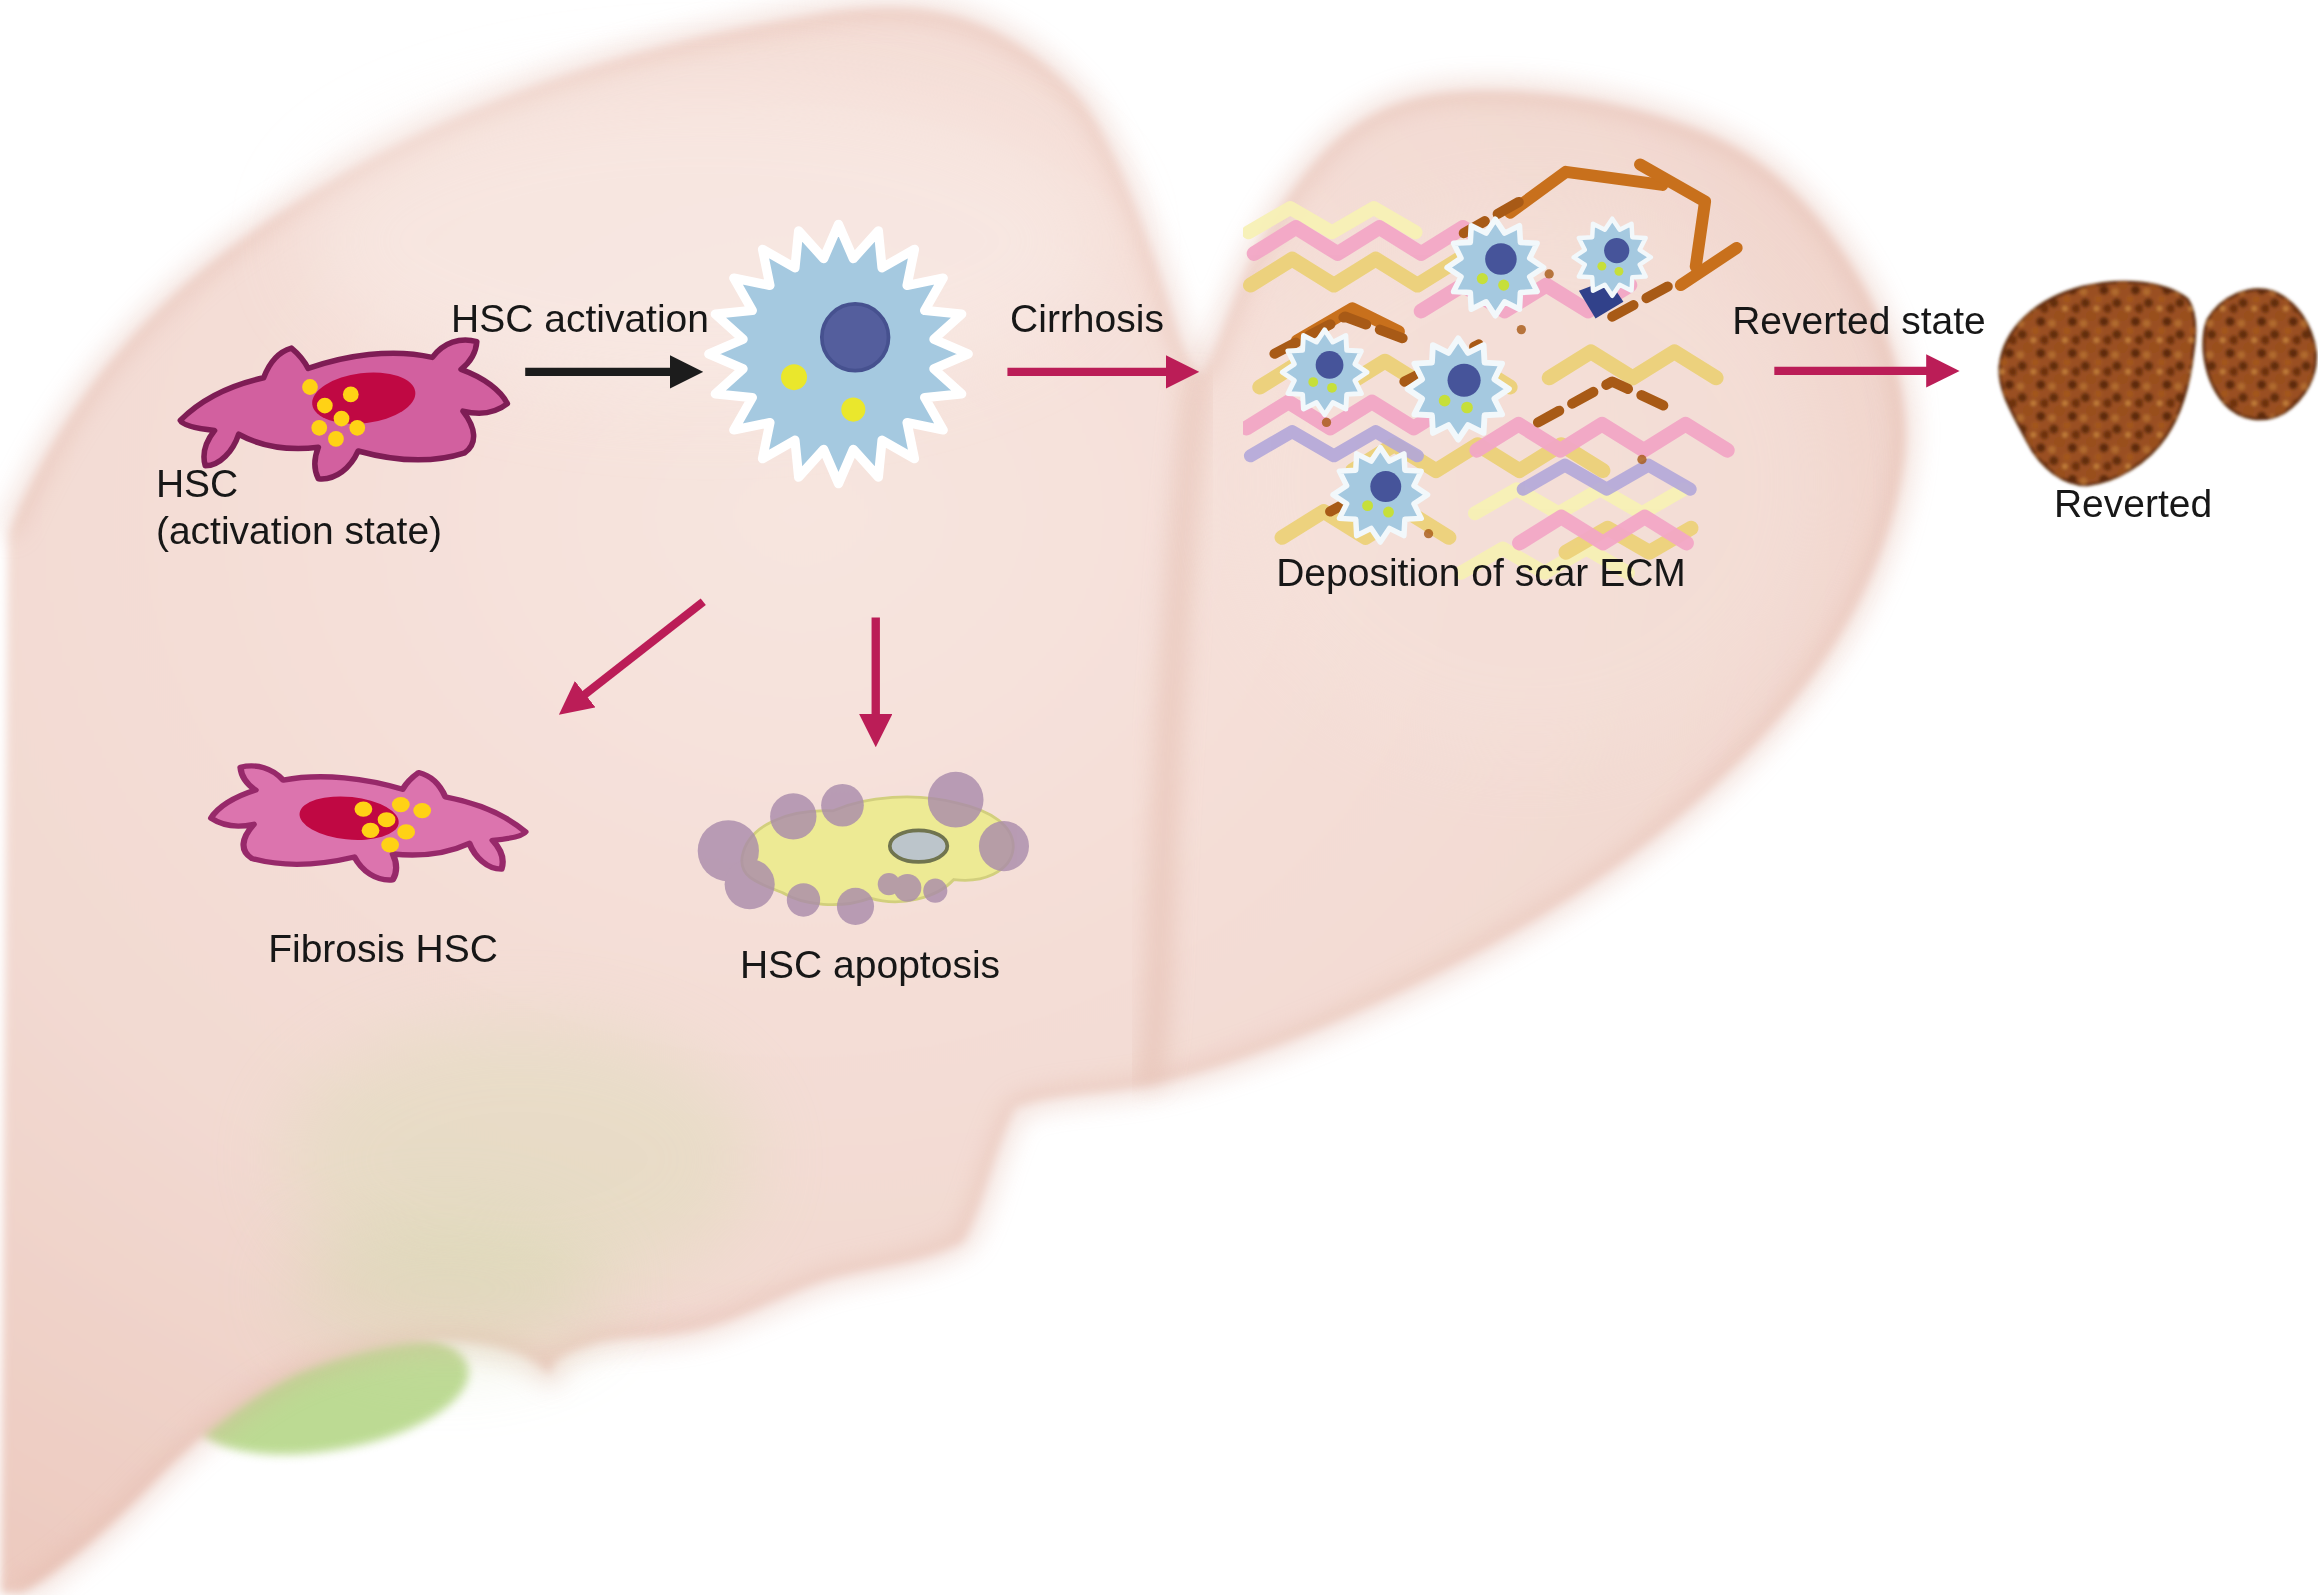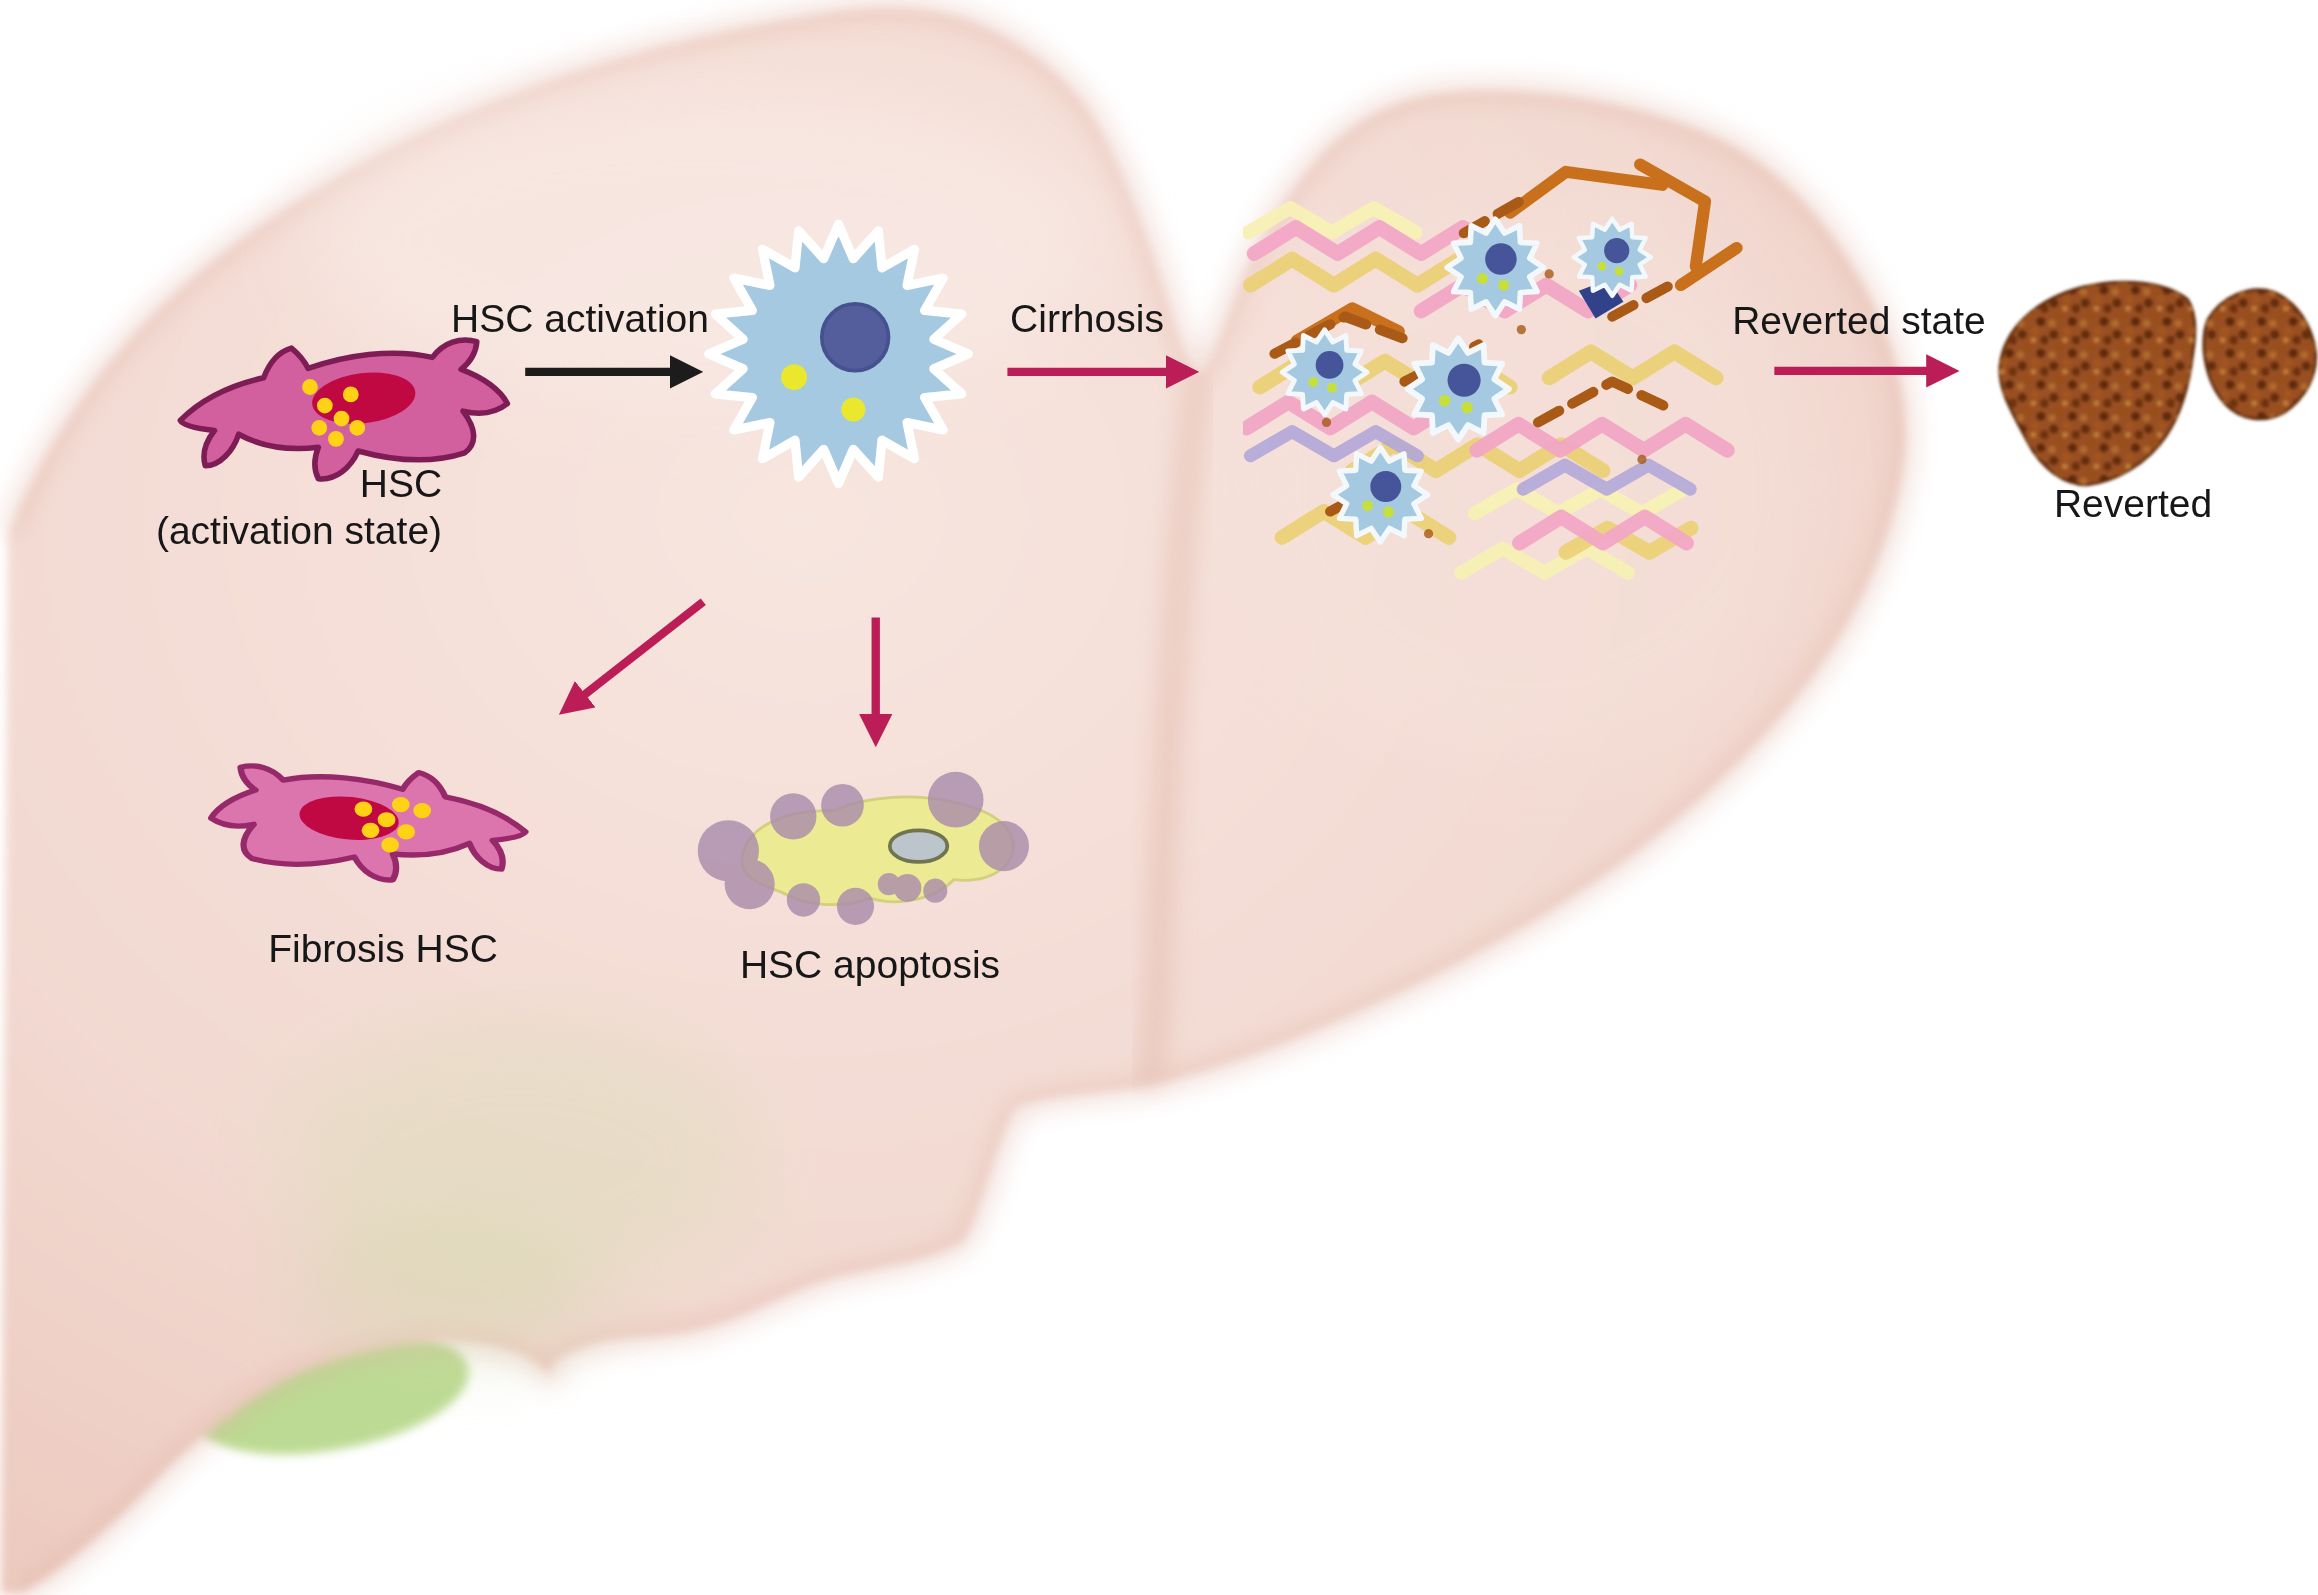--- a/index.html
+++ b/index.html
@@ -1,20 +1,20 @@
 <!DOCTYPE html>
 <html style="font-size:15px"><head>
 <meta charset="utf-8">
 <style>
   html,body{margin:0;padding:0;background:#ffffff;}
   .stage{position:relative;width:2319px;height:1595px;background:#ffffff;overflow:hidden;
          font-family:"Liberation Sans", sans-serif;}
   .abs{position:absolute;}
   .lbl{position:absolute;transform:translateX(-50%);color:#171717;font-size:39px;
-       line-height:47px;text-align:right;white-space:nowrap;}
+       line-height:47px;text-align:left;white-space:nowrap;}
 </style>
 </head>
 <body>
 
 <div class="stage">
 
   <svg class="abs" style="left:0;top:0" width="2319" height="1595" viewBox="0 0 2500 1720">
     <defs>
       <radialGradient id="liverGrad" cx="42%" cy="32%" r="90%">
         <stop offset="0%" stop-color="#f7e5df"></stop>
@@ -297,20 +297,21 @@
   <div class="lbl" style="left:299px;top:460px">
     <div>HSC</div>
     <div>(activation state)</div>
   </div>
 
   <div class="lbl" style="left:580px;top:295px">HSC activation</div>
 
 
   <div class="lbl" style="left:1087px;top:295px">Cirrhosis</div>
 
+  <div class="lbl" style="left:1481px;top:549px">Deposition of scar ECM</div>
 
   <div class="lbl" style="left:1859px;top:297px">Reverted state</div>
 
   <div class="lbl" style="left:2133px;top:480px">Reverted</div>
 
   <div class="lbl" style="left:383px;top:925px">Fibrosis HSC</div>
 
   <div class="lbl" style="left:870px;top:941px">HSC apoptosis</div>
 
 </div>

